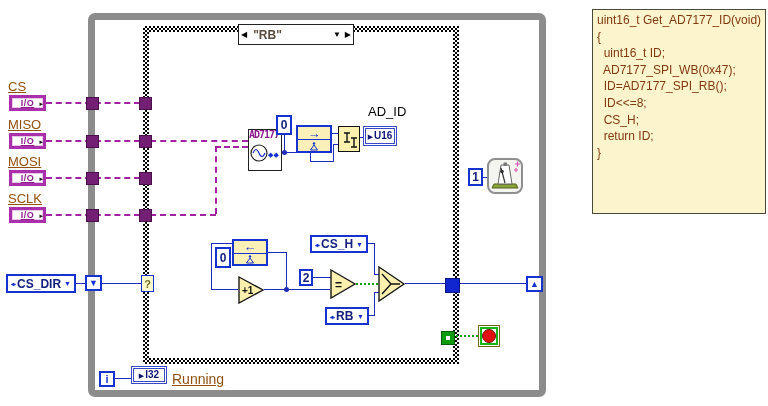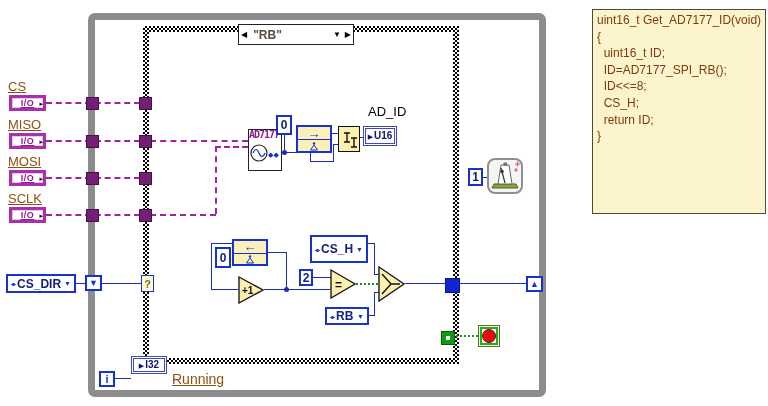--- a/index.html
+++ b/index.html
@@ -229,21 +229,21 @@
   <div class="abs konst" style="left:299px;top:269px;width:14px;height:17px;">
     <span>2</span>
   </div>
   <i class="abs w wh" style="left:313px;top:277px;width:18px;"></i>
   <svg class="abs node" style="left:330px;top:269px;" width="27" height="30">
     <polygon points="1,1 25,15 1,29" fill="#fcf0ae" stroke="#1a1a1a" stroke-width="1.4"></polygon>
     <text x="5" y="20" font-size="12" font-weight="bold" fill="#111">=</text>
   </svg>
   <i class="abs w gh" style="left:356px;top:283px;width:22px;"></i>
 
-  <div class="abs enum" style="left:310px;top:235px;width:58px;height:28px;">
+  <div class="abs enum" style="left:310px;top:235px;width:58px;height:18px;">
     <span class="updown">◂▸</span>
     <span>CS_H</span>
     <span class="dd">▼</span>
   </div>
   <i class="abs w wh" style="left:368px;top:243px;width:7px;"></i>
   <i class="abs w wv" style="left:374px;top:243px;height:32px;"></i>
   <i class="abs w wh" style="left:374px;top:274px;width:6px;"></i>
 
   <div class="abs enum" style="left:325px;top:307px;width:44px;height:18px;">
     <span class="updown">◂▸</span>
@@ -272,32 +272,33 @@
   <div class="abs stopt" style="left:478px;top:325px;width:22px;height:22px;">
     <div class="stopg">
         <div class="stopr"></div>
       </div>
   </div>
 
   <div class="abs iterm" style="left:99px;top:371px;width:16px;height:16px;">
     <span>i</span>
   </div>
   <i class="abs w wh" style="left:115px;top:378px;width:16px;"></i>
-  <div class="abs ind" style="left:131px;top:356px;width:36px;height:18px;">
+  <div class="abs ind" style="left:131px;top:366px;width:36px;height:18px;">
     <div class="in2">
       <span class="tri">▶</span>
       <span class="typ">I32</span>
     </div>
   </div>
   <div class="abs lbl" style="left:172px;top:371px;font-size:14px;">Running</div>
 
   <div class="abs codebox" style="left:592px;top:9px;width:174px;height:205px;">
     <div>uint16_t Get_AD7177_ID(void)</div>
     <div>{</div>
     <div>  uint16_t ID;</div>
+    <div>  AD7177_SPI_WB(0x47);</div>
     <div>  ID=AD7177_SPI_RB();</div>
     <div>  ID&lt;&lt;=8;</div>
     <div>  CS_H;</div>
     <div>  return ID;</div>
     <div>}</div>
   </div>
 
 </div>
 
 </body></html>

